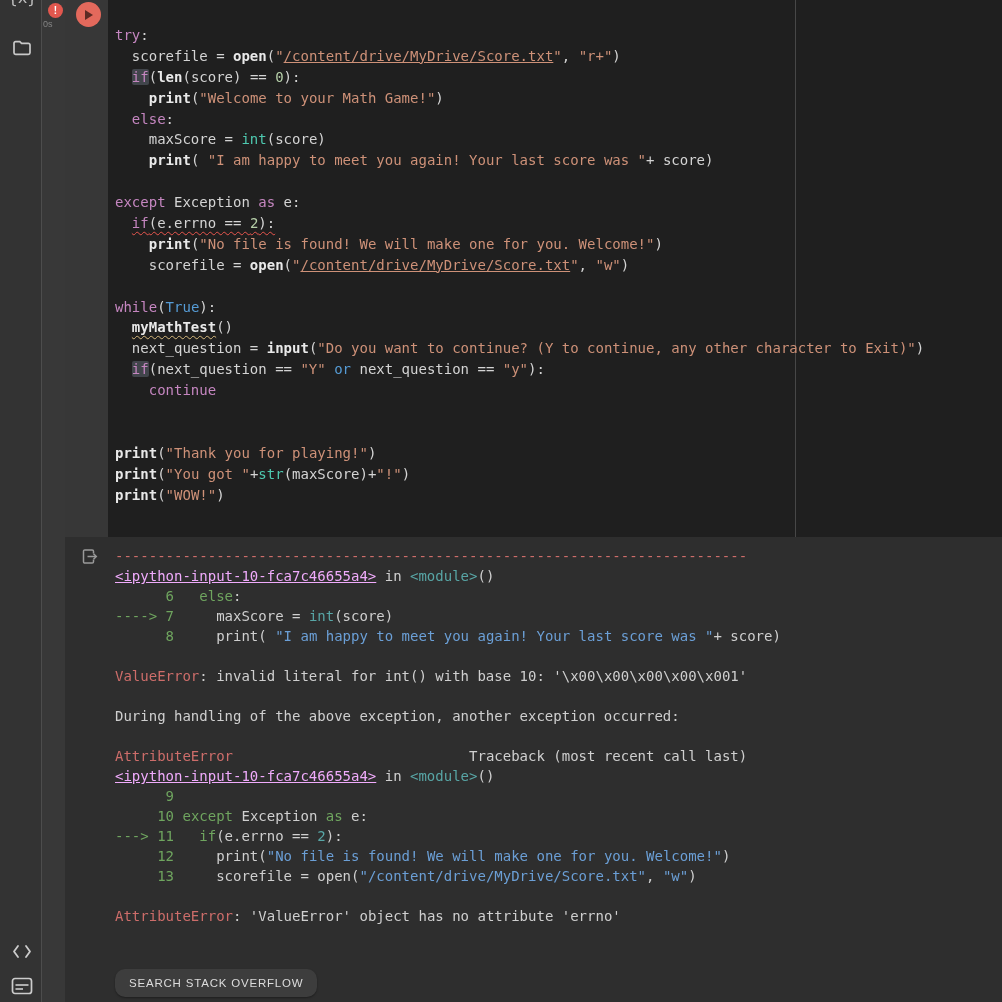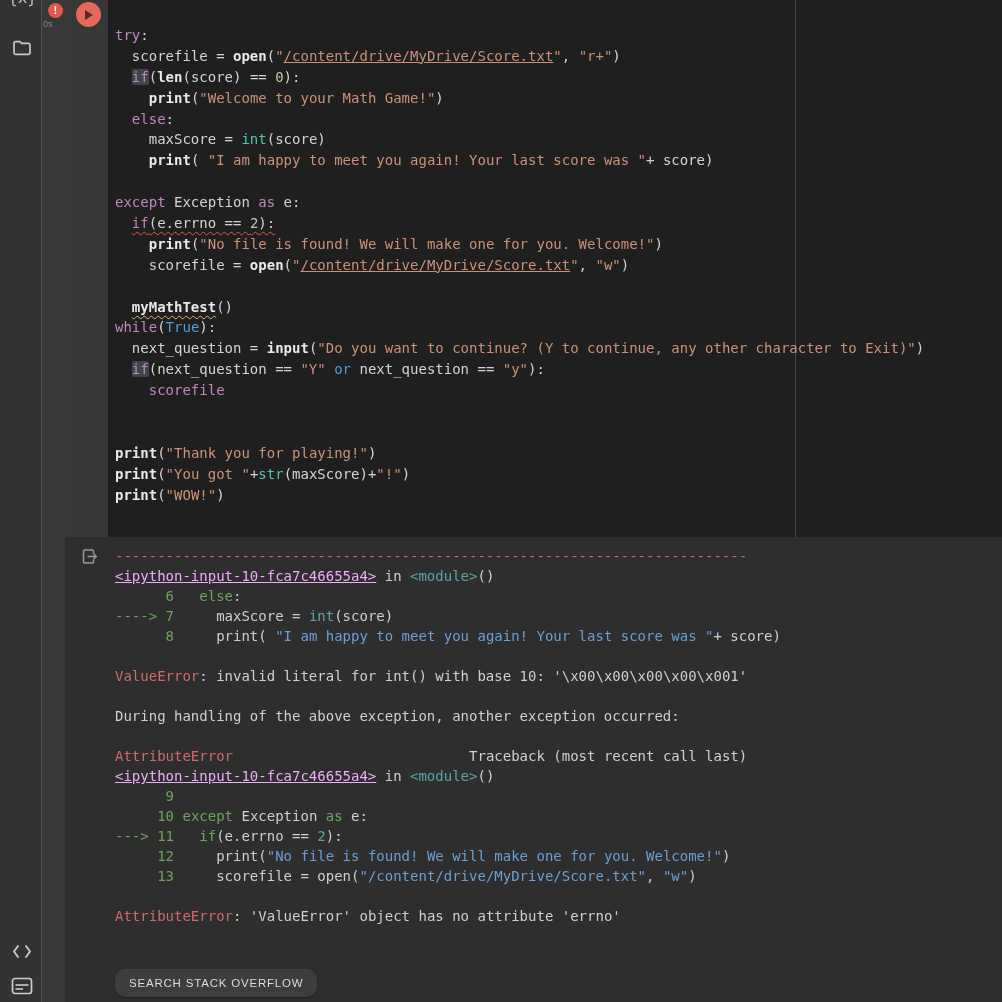--- a/index.html
+++ b/index.html
@@ -101,25 +101,25 @@
       <div class="cline"><span class="pl">    </span><span class="fn">print</span><span class="pl">(</span><span class="str">"Welcome to your Math Game!"</span><span class="pl">)</span></div>
       <div class="cline"><span class="pl">  </span><span class="kw">else</span><span class="pl">:</span></div>
       <div class="cline"><span class="pl">    maxScore = </span><span class="bi">int</span><span class="pl">(score)</span></div>
       <div class="cline"><span class="pl">    </span><span class="fn">print</span><span class="pl">( </span><span class="str">"I am happy to meet you again! Your last score was "</span><span class="pl">+ score)</span></div>
       <div class="cline"></div>
       <div class="cline"><span class="kw">except</span><span class="pl"> Exception </span><span class="kw">as</span><span class="pl"> e:</span></div>
       <div class="cline"><span class="pl">  </span><span class="kw sqr">if</span><span class="pl sqr">(e.errno == </span><span class="num sqr">2</span><span class="pl sqr">):</span></div>
       <div class="cline"><span class="pl">    </span><span class="fn">print</span><span class="pl">(</span><span class="str">"No file is found! We will make one for you. Welcome!"</span><span class="pl">)</span></div>
       <div class="cline"><span class="pl">    scorefile = </span><span class="fn">open</span><span class="pl">(</span><span class="str">"</span><span class="strl">/content/drive/MyDrive/Score.txt</span><span class="str">"</span><span class="pl">, </span><span class="str">"w"</span><span class="pl">)</span></div>
       <div class="cline"></div>
+      <div class="cline"><span class="kw">while</span><span class="pl">(</span><span class="kwb">True</span><span class="pl">):</span></div>
       <div class="cline"><span class="pl">  </span><span class="fn sqy">myMathTest</span><span class="pl">()</span></div>
-      <div class="cline"><span class="kw">while</span><span class="pl">(</span><span class="kwb">True</span><span class="pl">):</span></div>
       <div class="cline"><span class="pl">  next_question = </span><span class="fn">input</span><span class="pl">(</span><span class="str">"Do you want to continue? (Y to continue, any other character to Exit)"</span><span class="pl">)</span></div>
       <div class="cline"><span class="pl">  </span><span class="kw hl">if</span><span class="pl">(next_question == </span><span class="str">"Y"</span><span class="pl"> </span><span class="kwb">or</span><span class="pl"> next_question == </span><span class="str">"y"</span><span class="pl">):</span></div>
-      <div class="cline"><span class="pl">    </span><span class="kw">scorefile</span></div>
+      <div class="cline"><span class="pl">    </span><span class="kw">continue</span></div>
       <div class="cline"></div>
       <div class="cline"></div>
       <div class="cline"><span class="fn">print</span><span class="pl">(</span><span class="str">"Thank you for playing!"</span><span class="pl">)</span></div>
       <div class="cline"><span class="fn">print</span><span class="pl">(</span><span class="str">"You got "</span><span class="pl">+</span><span class="bi">str</span><span class="pl">(maxScore)+</span><span class="str">"!"</span><span class="pl">)</span></div>
       <div class="cline"><span class="fn">print</span><span class="pl">(</span><span class="str">"WOW!"</span><span class="pl">)</span></div>
     </div>
 </div>
 
 <div class="output">
   <div class="out-icon">

